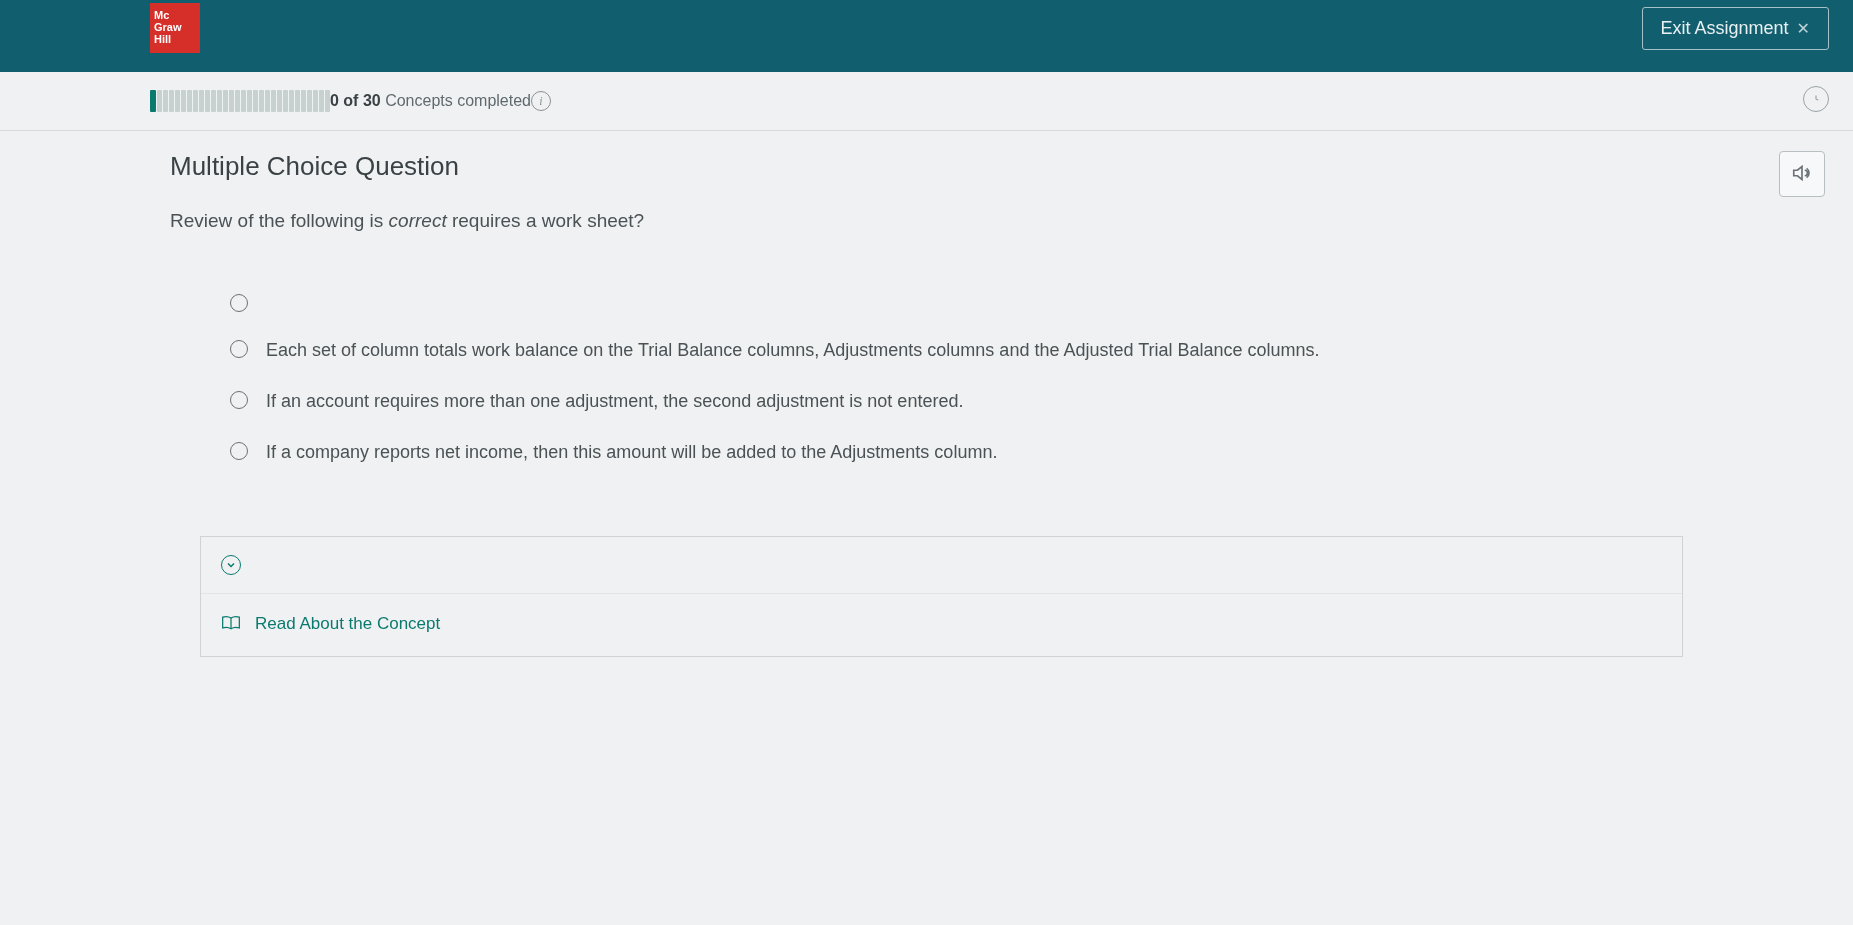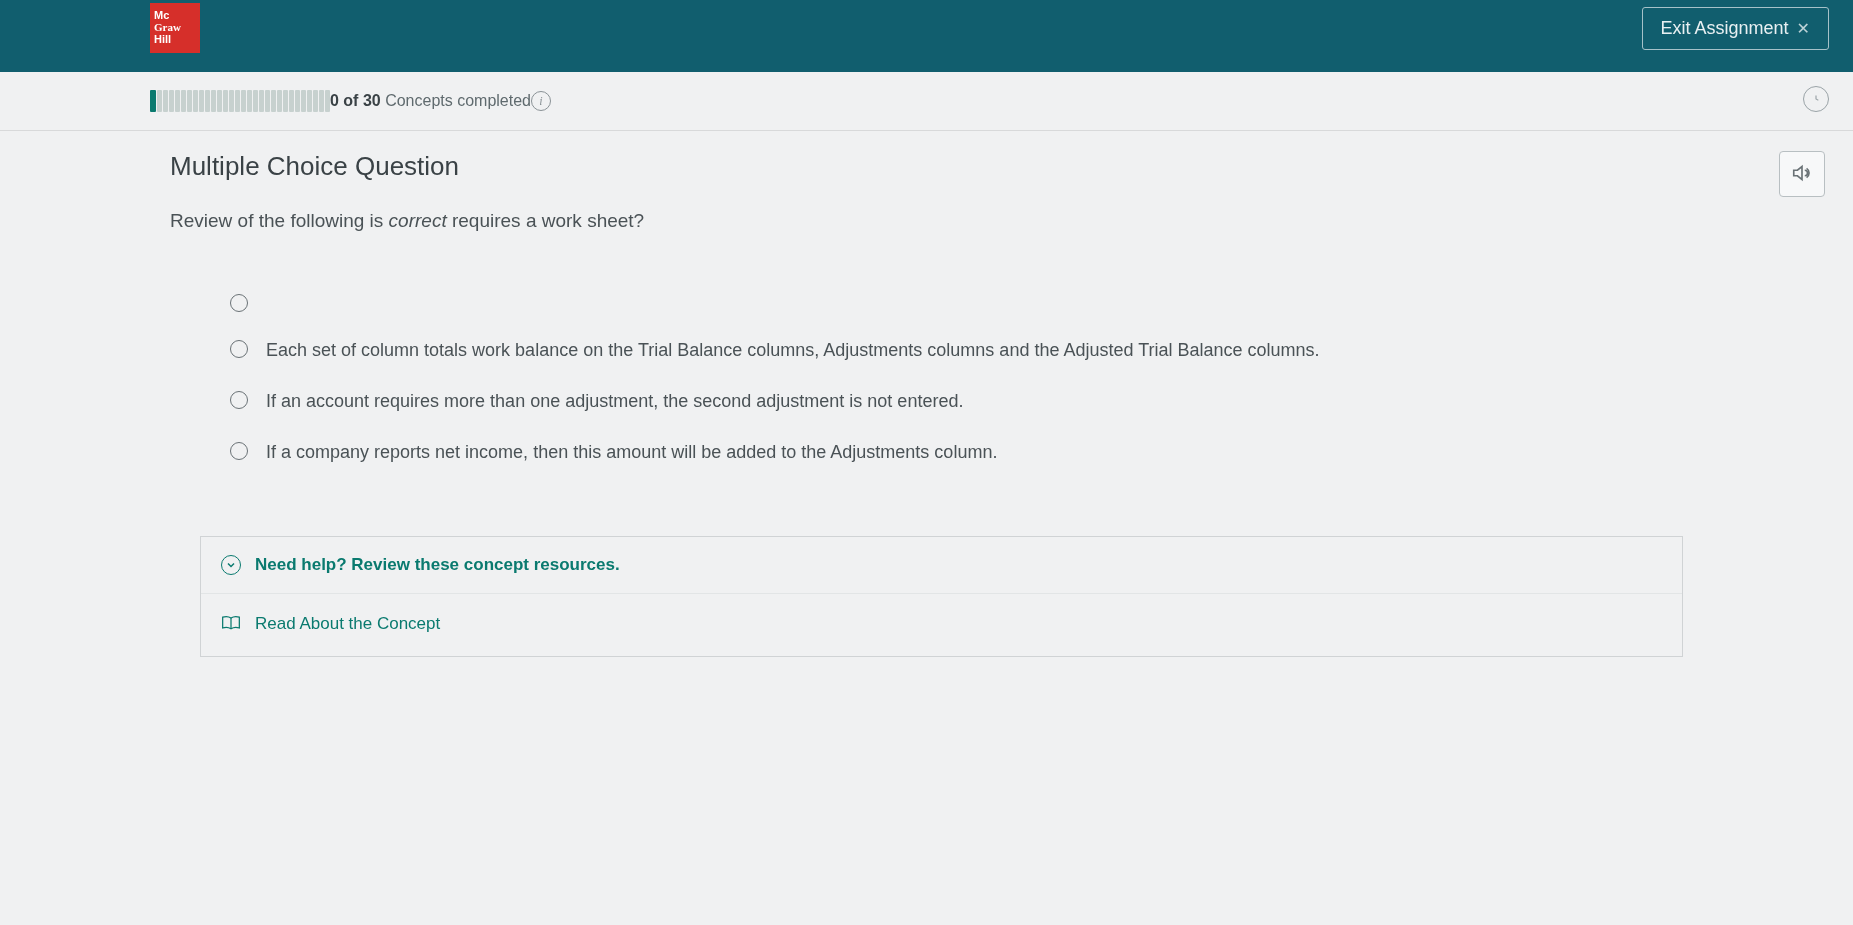--- a/index.html
+++ b/index.html
@@ -26,21 +26,21 @@
     color: #fff;
     font-size: 11px;
     font-weight: bold;
     line-height: 12px;
     padding: 6px 4px;
     display: flex;
     flex-direction: column;
     justify-content: flex-start;
   }
   .logo .l1 { color: #fff; }
-  .logo .l2 { color: #fff; font-family: Liberation Serif, serif; }
+  .logo .l2 { color: #fff; }
   .logo .l3 { color: #fff; }
   .exit-btn {
     border: 1px solid #a6c2c9;
     color: #e8f0f2;
     background: transparent;
     padding: 10px 18px;
     font-size: 18px;
     border-radius: 3px;
     cursor: pointer;
     display: flex;
@@ -292,21 +292,20 @@
     </div>
   </div>
 
   <div class="help-box">
     <div class="help-header">
       <span class="chev-circle">
         <svg viewBox="0 0 10 10" fill="none" stroke="#0a7a6f" stroke-width="1.5">
             <polyline points="2,3.5 5,6.5 8,3.5"></polyline>
           </svg>
       </span>
-      <span class="help-title">Need help? Review these concept resources.</span>
     </div>
     <div class="help-item">
       <span class="book-icon">
         <svg viewBox="0 0 24 20" fill="none" stroke="#0a7a6f" stroke-width="1.5">
           <path d="M2 3 C5 2 9 2 12 4 C15 2 19 2 22 3 L22 16 C19 15 15 15 12 17 C9 15 5 15 2 16 Z"></path>
           <line x1="12" y1="4" x2="12" y2="17"></line>
         </svg>
       </span>
       <span class="help-link">Read About the Concept</span>
     </div>

